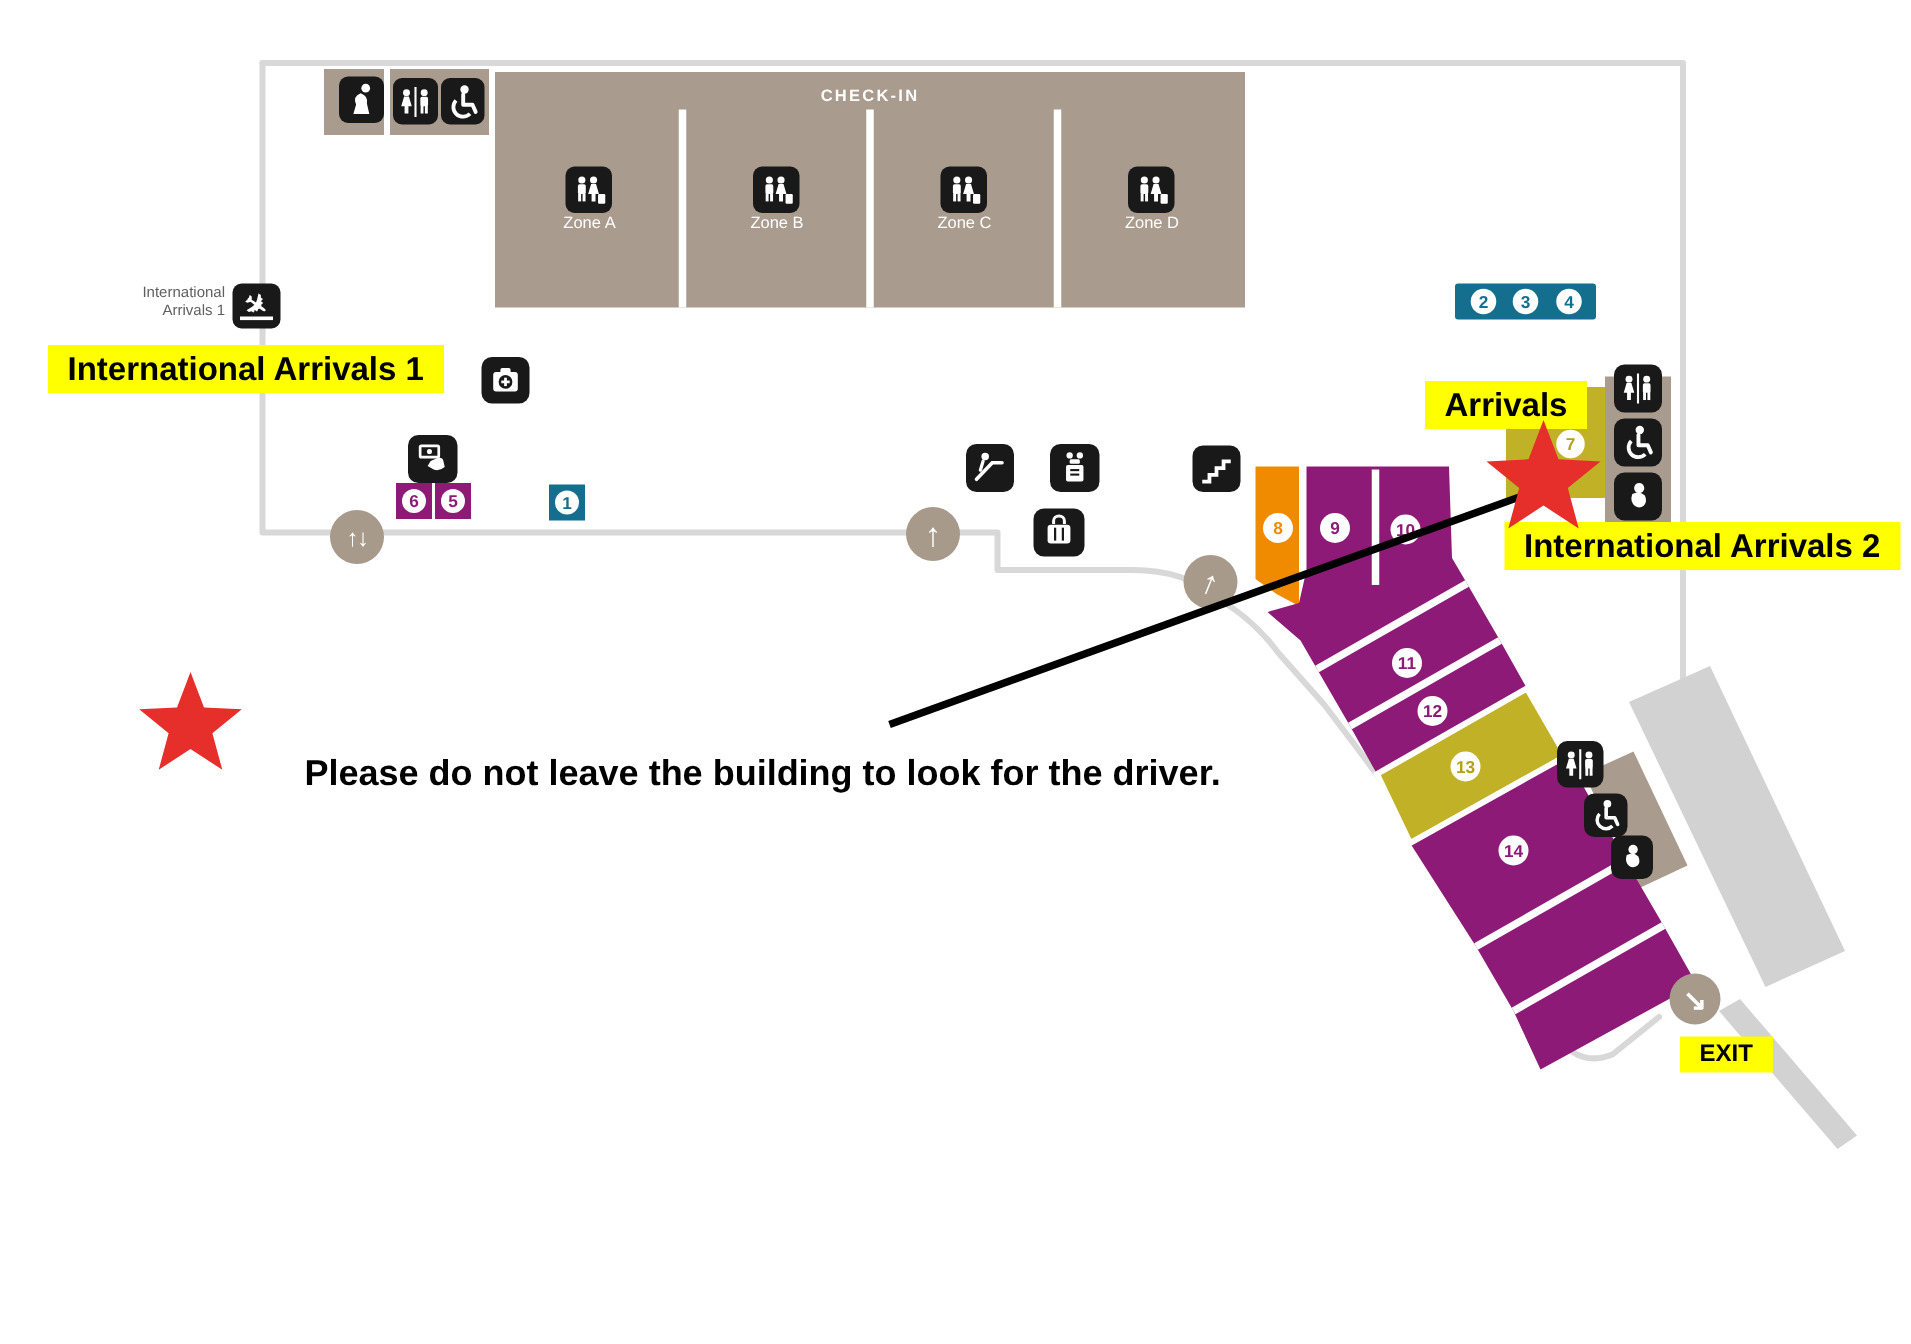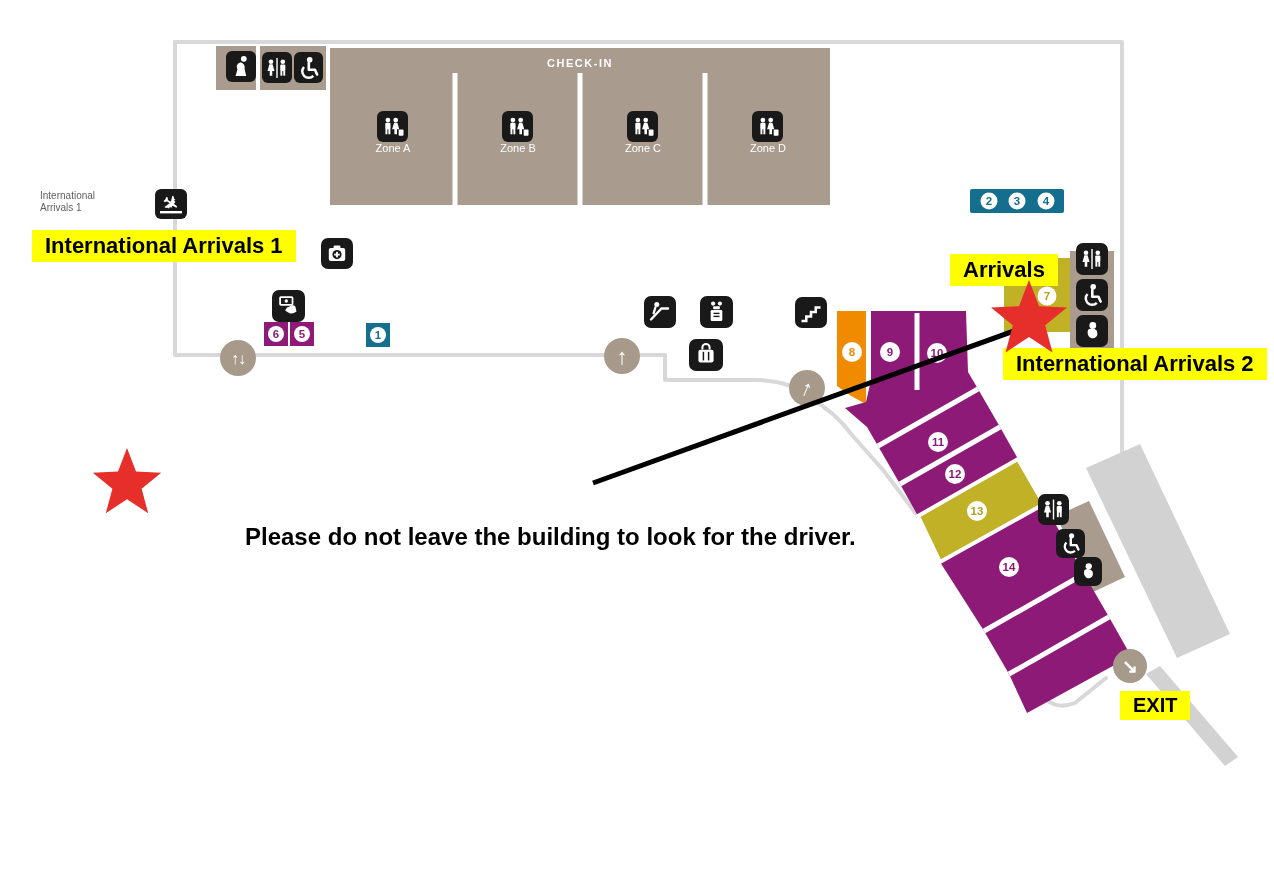--- a/index.html
+++ b/index.html
@@ -5,21 +5,21 @@
   html,body{margin:0;padding:0;background:#fff;}
   #stage{position:relative;width:1274px;height:896px;background:#fff;overflow:hidden;
          font-family:"Liberation Sans",sans-serif;}
   #base-svg,#overlay-svg{position:absolute;left:0;top:0;}
   #base-svg{z-index:1;}
   #overlay-svg{z-index:5;pointer-events:none;}
   .hl{position:absolute;z-index:3;background:#ffff00;color:#000;
       font:bold 22px "Liberation Sans",sans-serif;padding:3px 13px;white-space:nowrap;}
   .note{position:absolute;z-index:3;color:#000;
         font:bold 24px "Liberation Sans",sans-serif;white-space:nowrap;}
-  .small-label{position:absolute;z-index:2;color:#5f5f5f;text-align:left;width:110px;
+  .small-label{position:absolute;z-index:2;color:#5f5f5f;text-align:right;width:110px;
                font:10px "Liberation Sans",sans-serif;line-height:1.2;}
   svg text{font-family:"Liberation Sans",sans-serif;}
   .wall{fill:none;stroke:#d8d8d8;stroke-width:4;stroke-linecap:round;stroke-linejoin:round;}
   .tan{fill:#a99b8d;}
   .bldg{fill:#d2d2d2;}
   .blk{fill:#191919;}
   .wht{fill:#ffffff;}
   .purple{fill:#8d1a77;}
   .orange{fill:#f08b00;}
   .olive{fill:#c0b127;}
@@ -365,23 +365,23 @@
   </svg>
 
   <div class="small-label" style="left:40px;top:190px;">
     <div>International</div>
     <div>Arrivals 1</div>
   </div>
 
   <div class="hl" style="left:32px;top:230px;">International Arrivals 1</div>
   <div class="hl" style="left:950px;top:254px;">Arrivals</div>
   <div class="hl" style="left:1003px;top:348px;">International Arrivals 2</div>
-  <div class="hl" style="left:1120px;top:691px;font-size:20px;">EXIT</div>
-
-  <div class="note" style="left:203px;top:523px;margin-left:42px;">Please do not leave the building to look for the driver.</div>
+  <div class="hl" style="left:1120px;top:691px;font-size:16px;">EXIT</div>
+
+  <div class="note" style="left:203px;top:502px;">Please do not leave the building to look for the driver.</div>
 
   <svg id="overlay-svg" width="1274" height="896" viewBox="0 0 1274 896">
     <line x1="593" y1="483" x2="1036" y2="323" stroke="#000" stroke-width="5"></line>
     <polygon fill="#e62e2a" points="1029,280 1039,306.2 1067,307.6 1045.2,325.3 1052.5,352.4 1029,337
                      1005.5,352.4 1012.8,325.3 991,307.6 1019,306.2"></polygon>
     <polygon fill="#e62e2a" points="127,448 136,471.6 161.2,472.8 141.6,488.8 148.2,513.2 127,499.3
                      105.8,513.2 112.4,488.8 92.8,472.8 118,471.6"></polygon>
   </svg>
 
 </div>

